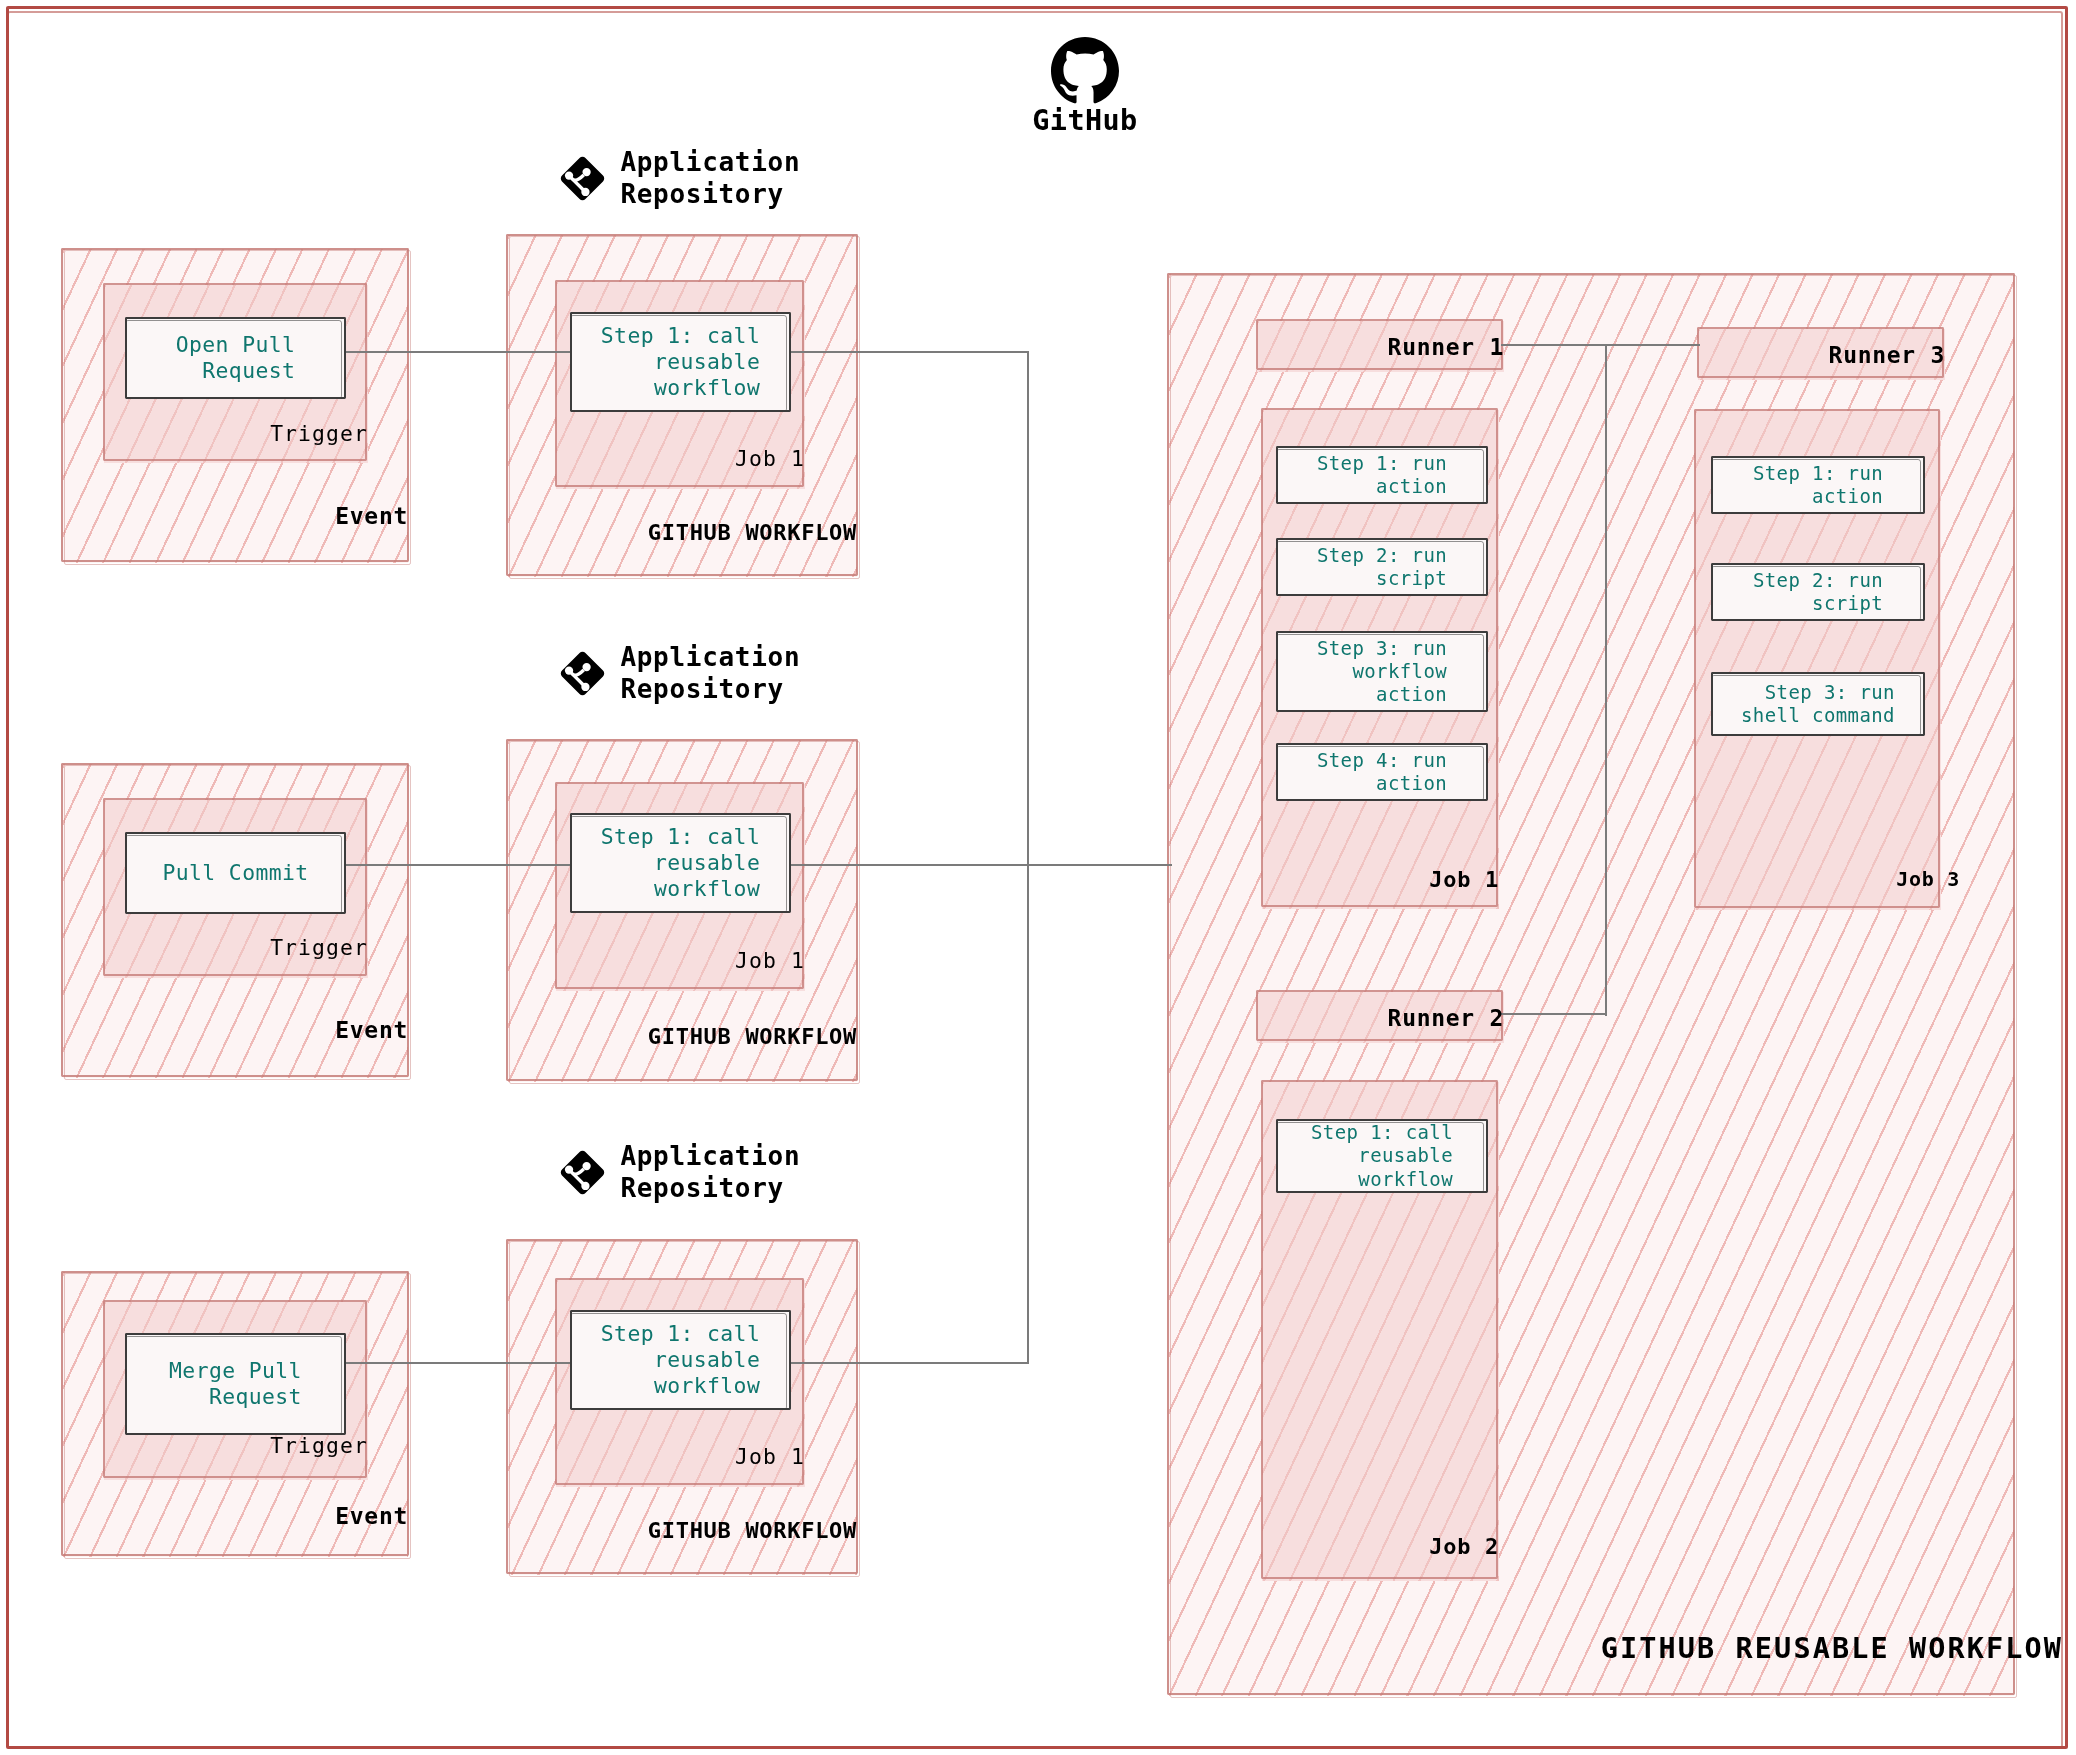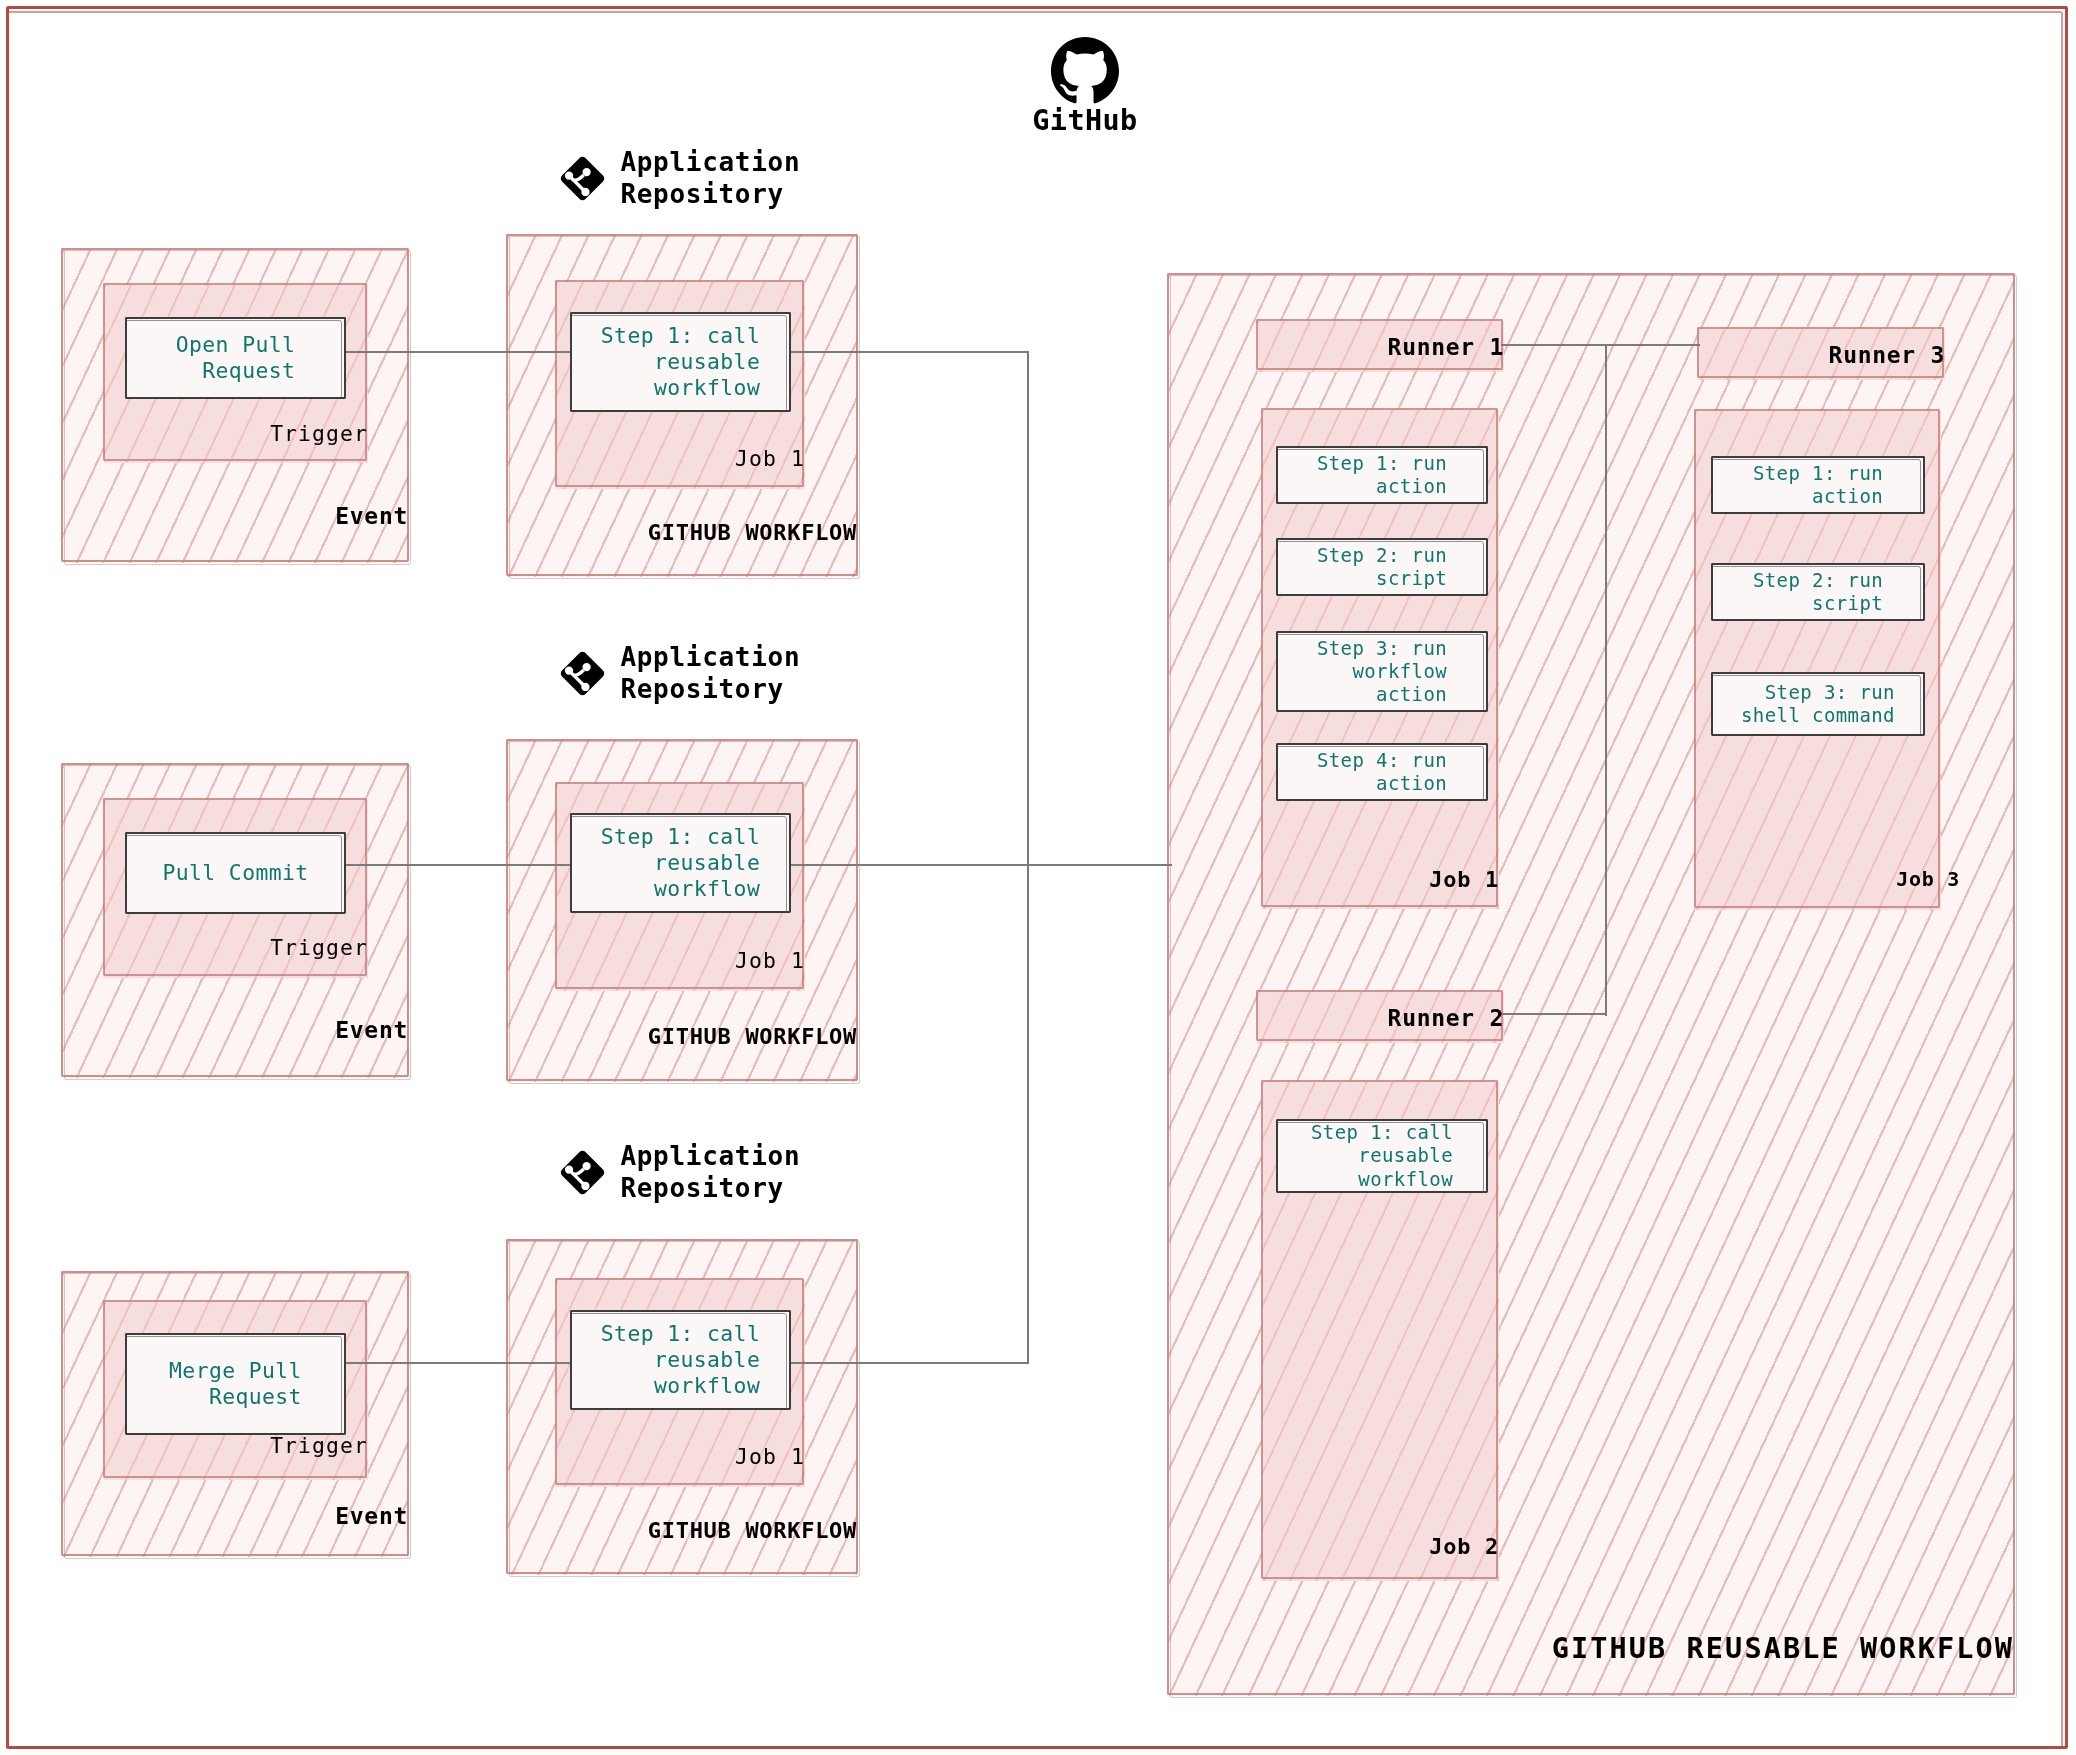--- a/index.html
+++ b/index.html
@@ -323,21 +323,21 @@
   <div class="pink" style="left:1262px;top:1082px;width:237px;height:499px;"></div>
   <div class="node" style="left:1276px;top:1119px;width:212px;height:74px;font-size:19px;">
     <span>
       <span>Step 1: call</span>
       <span>reusable</span>
       <span>workflow</span>
     </span>
   </div>
   <div class="lbl" style="left:1262px;top:1534px;width:237px;font-size:22px;">Job 2</div>
 
-  <div class="lbl" style="left:1169px;top:1632px;width:845px;font-size:28.5px;letter-spacing:2.1px;">GITHUB REUSABLE WORKFLOW</div>
+  <div class="lbl" style="left:1218px;top:1632px;width:845px;font-size:28.5px;letter-spacing:2.1px;">GITHUB REUSABLE WORKFLOW</div>
 
   <div class="conn h" style="left:341px;top:351px;width:235px;"></div>
 
   <div class="conn h" style="left:341px;top:864px;width:235px;"></div>
 
   <div class="conn h" style="left:341px;top:1362px;width:235px;"></div>
 
   <div class="conn h" style="left:788px;top:351px;width:241px;"></div>
 
   <div class="conn h" style="left:788px;top:1362px;width:241px;"></div>

